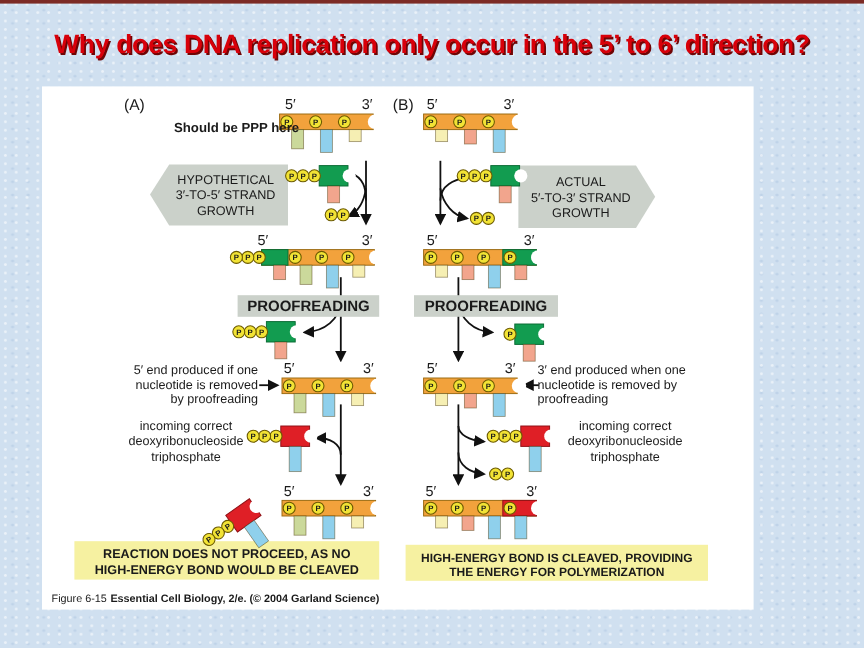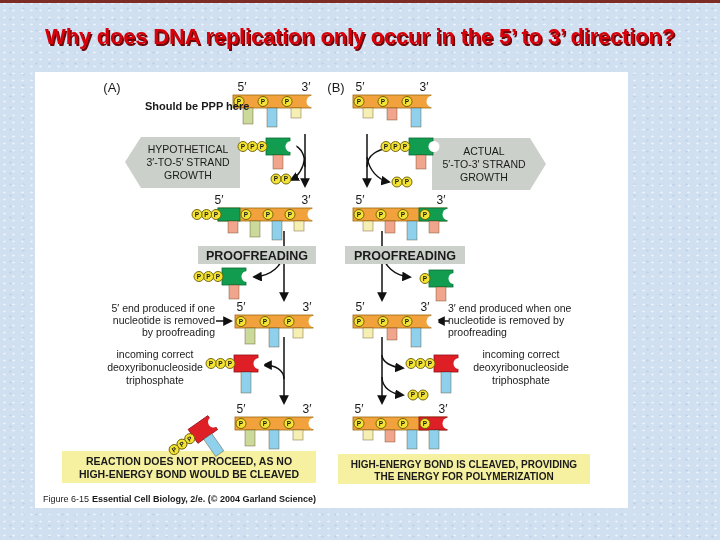--- a/index.html
+++ b/index.html
@@ -21,21 +21,21 @@
     white-space:nowrap;
   }
   .figure-panel{position:absolute;left:35px;top:72px;width:593px;height:436px;background:#ffffff;}
   svg{position:absolute;left:0;top:0;}
   svg text{font-family:"Liberation Sans",sans-serif;fill:#1a1a1a;}
 </style>
 </head>
 <body style="background-color: rgb(208, 224, 240);">
 
 <div class="top-border" style="background: rgb(124, 43, 37);"></div>
-<div class="slide-title" style="color: rgb(216, 0, 10);">Why does DNA replication only occur in the 5’ to 3’ direction?</div>
+<div class="slide-title" style="color: rgb(216, 0, 10);">Why does DNA replication only occur in the 5’ to 6’ direction?</div>
 <div class="figure-panel"></div>
 
 <svg id="fig" width="720" height="540" viewBox="0 0 720 540">
   <defs>
     <marker id="ah" viewBox="0 0 10 10" refX="8" refY="5" markerWidth="6.5" markerHeight="6.5" orient="auto-start-reverse">
       <path d="M0,0 L10,5 L0,10 z" fill="#111"></path>
     </marker>
   </defs>
 <polygon points="240,137 141,137 125,162 141,188 240,188" fill="#cbd1ca"></polygon>
     <polygon points="432,138 530,138 546,164 530,190 432,190" fill="#cbd1ca"></polygon>

